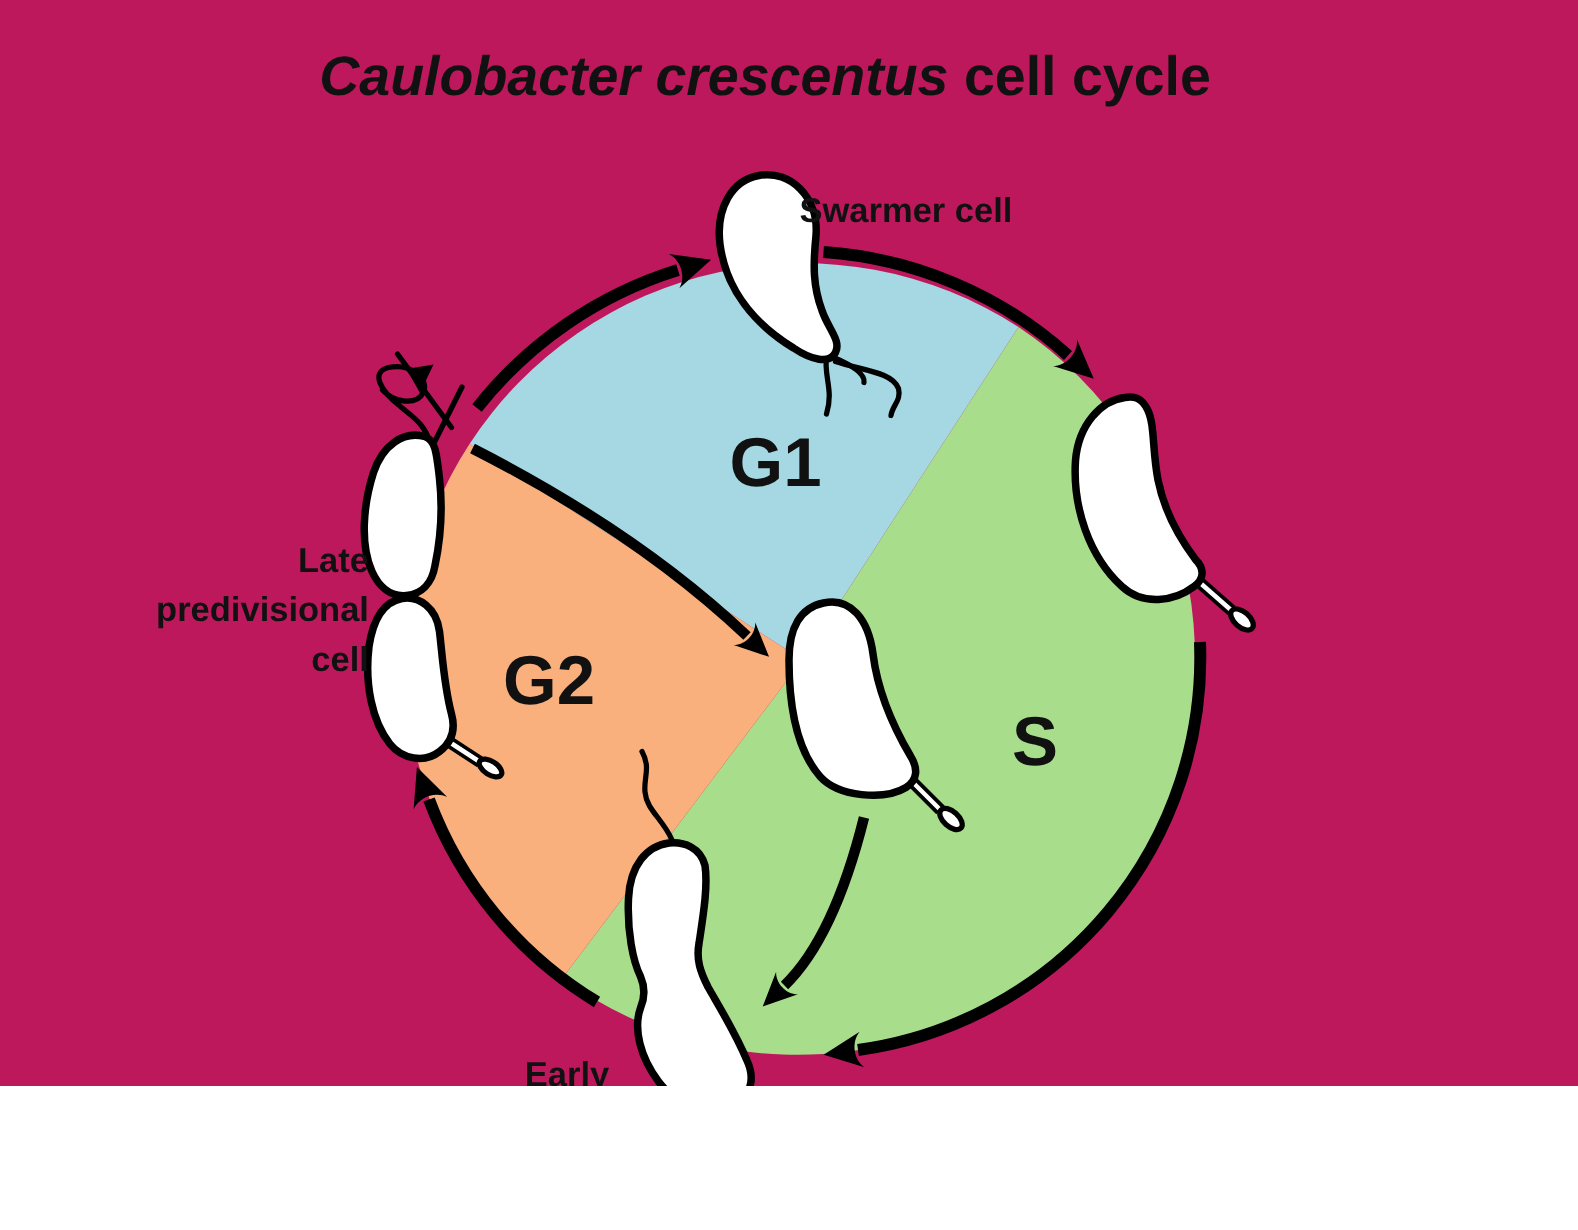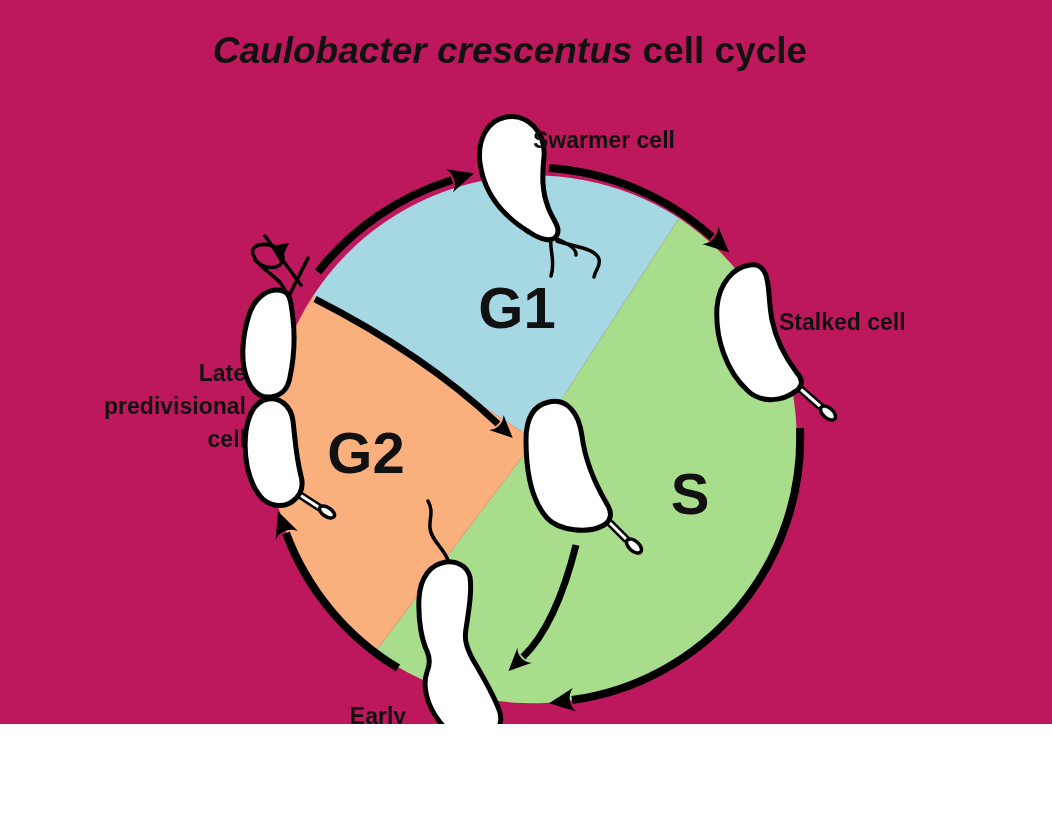--- a/index.html
+++ b/index.html
@@ -8,21 +8,21 @@
     font-family:"Liberation Sans",sans-serif;
   }
   #diagram-svg{position:absolute;left:0;top:0;}
   .lbl{position:absolute;color:#111;font-weight:bold;white-space:pre-line;}
   #title{
     position:absolute;left:510px;top:30px;transform:translateX(-50%);
     font-size:37px;font-weight:bold;color:#111;white-space:nowrap;
   }
   #title .species{font-style:italic;}
   .cell-lbl{font-size:23px;line-height:33px;}
-  .phase-lbl{font-size:58px;transform:translate(-50%,-50%);line-height:1;}
+  .phase-lbl{font-size:46px;transform:translate(-50%,-50%);line-height:1;}
   #lbl-swarmer{left:533px;top:124px;}
   #lbl-stalked{left:779px;top:306px;}
   #lbl-late{left:175px;top:357px;transform:translateX(-50%);text-align:right;}
   #lbl-early{left:378px;top:700px;transform:translateX(-50%);text-align:center;}
   #lbl-g1{left:517px;top:308px;}
   #lbl-g2{left:366px;top:453px;}
   #lbl-s{left:690px;top:494px;}
 </style>
 </head>
 <body>
@@ -111,21 +111,20 @@
                C 294,358 295,337 293,319 C 291,301 290,293 283,291 Z"></path>
       <path fill="#fff" stroke="#000" stroke-width="5" stroke-linejoin="round" d="M 268,399 C 257,401 249,411 246,431 C 243,456 248,481 260,496
                C 268,506 283,509 293,501 C 301,495 304,487 301,476
                C 296,457 295,438 293,421 C 291,405 279,397 268,399 Z"></path>
     </g>
   </svg>
 
   <div id="title"><span class="species">Caulobacter crescentus</span><span> cell cycle</span></div>
 
   <div id="lbl-swarmer" class="lbl cell-lbl">Swarmer cell</div>
-  <div id="lbl-stalked" class="lbl cell-lbl">Stalked cell</div>
   <div id="lbl-late" class="lbl cell-lbl">Late
 predivisional
 cell</div>
   <div id="lbl-early" class="lbl cell-lbl">Early
 predivisional
 cell</div>
 
   <div id="lbl-g1" class="lbl phase-lbl">G1</div>
   <div id="lbl-g2" class="lbl phase-lbl">G2</div>
   <div id="lbl-s" class="lbl phase-lbl">S</div>

